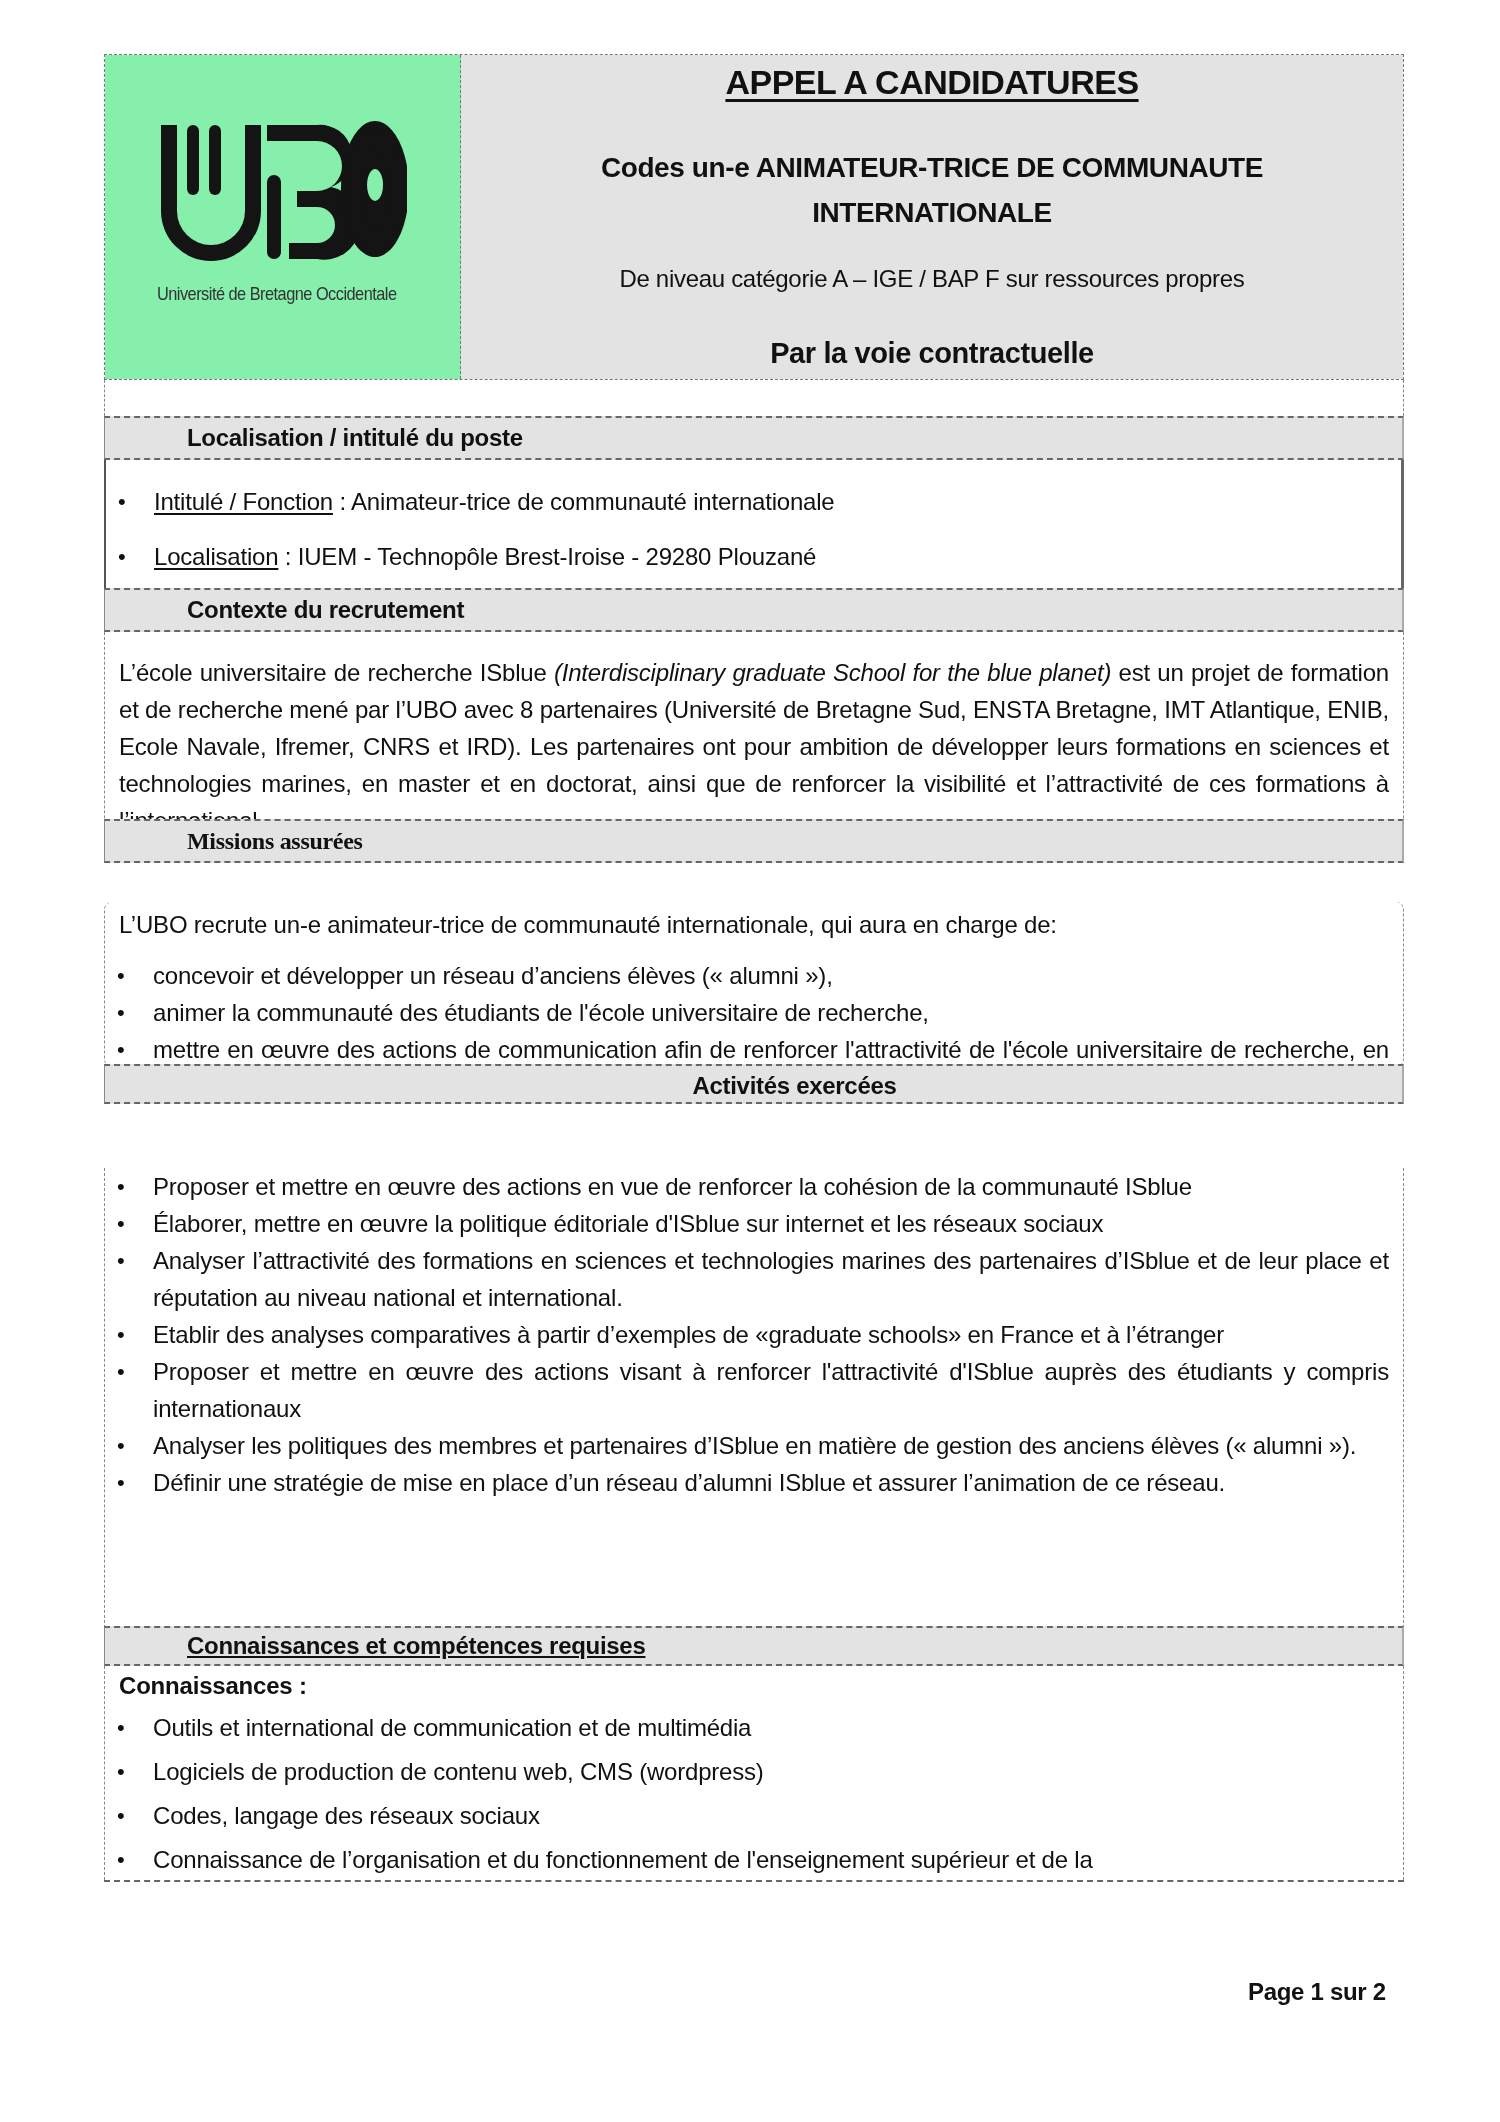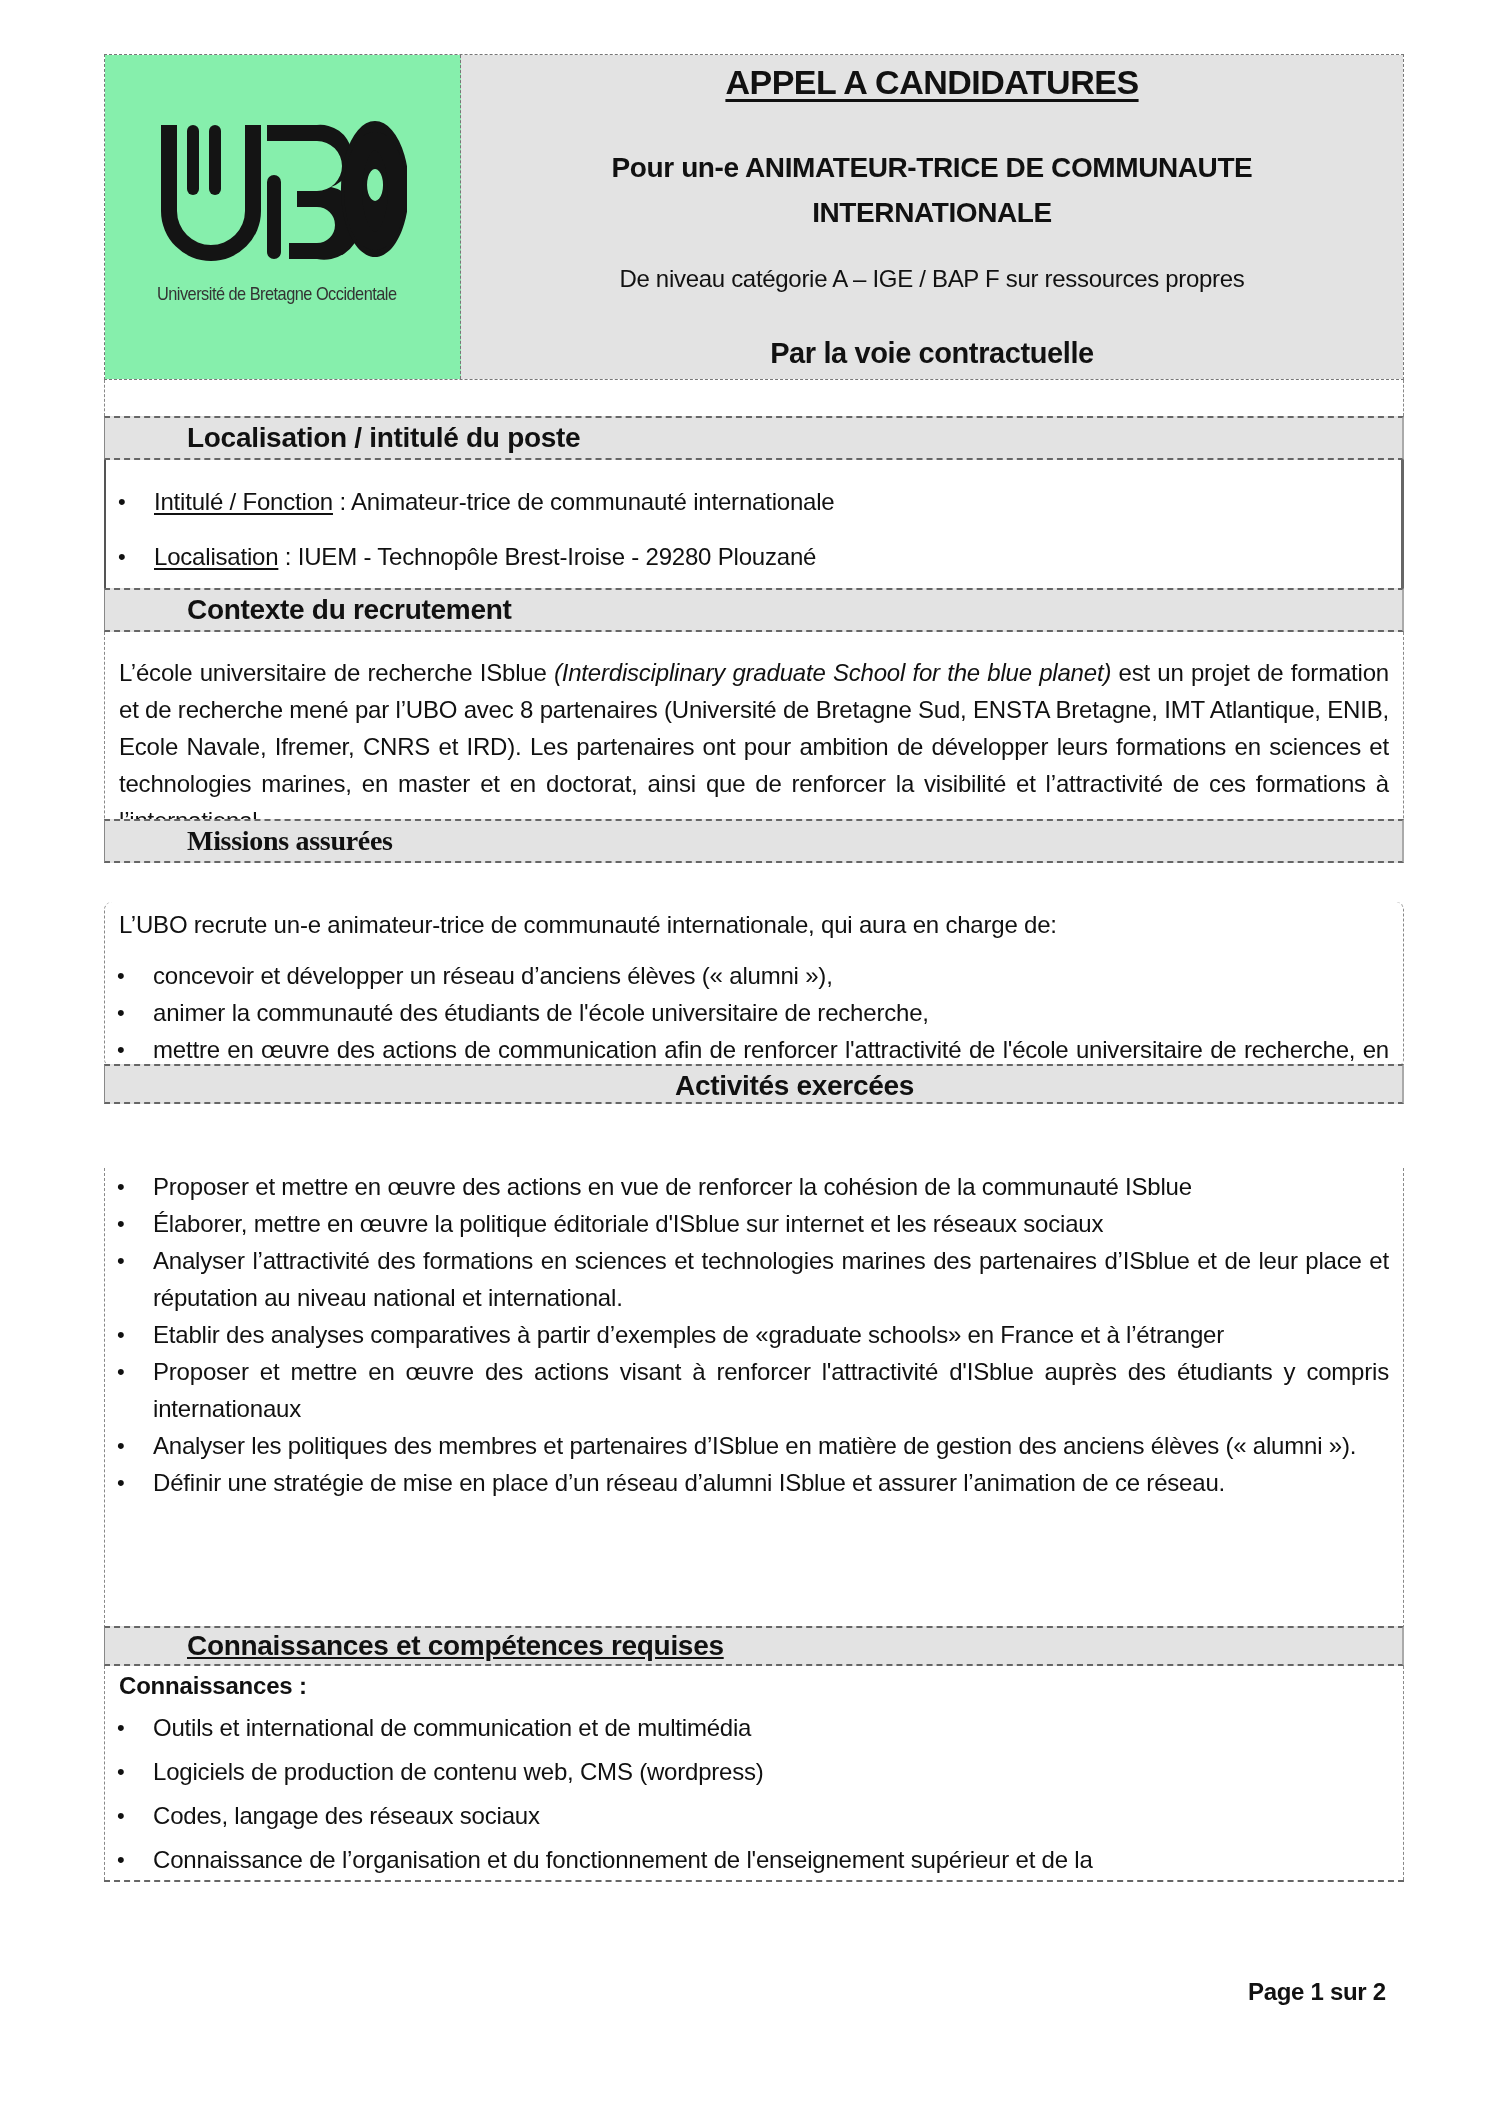--- a/index.html
+++ b/index.html
@@ -42,21 +42,21 @@
   }
   .h-voie {
     position: absolute; left: 0; right: 0; top: 282px; font-size: 29px; font-weight: bold; letter-spacing: -0.4px;
   }
 
   
   .section-head {
     position: absolute; left: 104px; width: 1300px; background: #e3e3e3;
     border-top: 2px dashed #666; border-bottom: 2px dashed #666;
     border-left: 1px solid #888; border-right: 2px solid #aaa;
-    box-sizing: border-box; font-weight: bold; font-size: 28px; letter-spacing: -0.3px;
+    box-sizing: border-box; font-weight: bold; font-size: 24px; letter-spacing: -0.3px;
     padding-left: 82px; line-height: 40px;
   }
   .section-body {
     position: absolute; left: 104px; width: 1300px; box-sizing: border-box;
     border-left: 1px dashed #888; border-right: 1px dashed #888;
     font-size: 24px; letter-spacing: -0.2px; line-height: 37px;
   }
   .solid-r { border-right: 3px solid #666 !important; border-left: 2px solid #555 !important; }
   .spacer-row {
     position: absolute; left: 104px; top: 380px; width: 1300px; height: 36px;
@@ -94,21 +94,21 @@
         <path d="M110 8 h50 a32 32 0 0 1 14 62 a34 34 0 0 1 -14 72 h-28 v-16 h28 a18 18 0 0 0 0 -36 h-20 v-16 h20 a16 16 0 0 0 0 -50 h-50 z" fill="#141414"></path>
 
         <path d="M218 4 a34 68 0 1 1 -0.1 0 z M218 52 a8 16 0 1 0 0.1 0 z" fill="#141414" fill-rule="evenodd"></path>
         <ellipse cx="218" cy="74" rx="22" ry="50" fill="none" stroke="#141414" stroke-width="18"></ellipse>
       </svg>
       <div class="logo-sub">Université de Bretagne Occidentale</div>
     </div>
     <div class="title-cell">
       <div class="h-title">APPEL A CANDIDATURES</div>
       <div class="h-sub">
-        <div>Pour un-e ANIMATEUR-TRICE DE COMMUNAUTE</div>
+        <div>Codes un-e ANIMATEUR-TRICE DE COMMUNAUTE</div>
         <div>INTERNATIONALE</div>
       </div>
       <div class="h-level">De niveau catégorie A – IGE / BAP F sur ressources propres</div>
       <div class="h-voie">Par la voie contractuelle</div>
     </div>
   </div>
 
   <div class="spacer-row"></div>
 
   <div class="section-head" style="top:416px; height:44px;">

